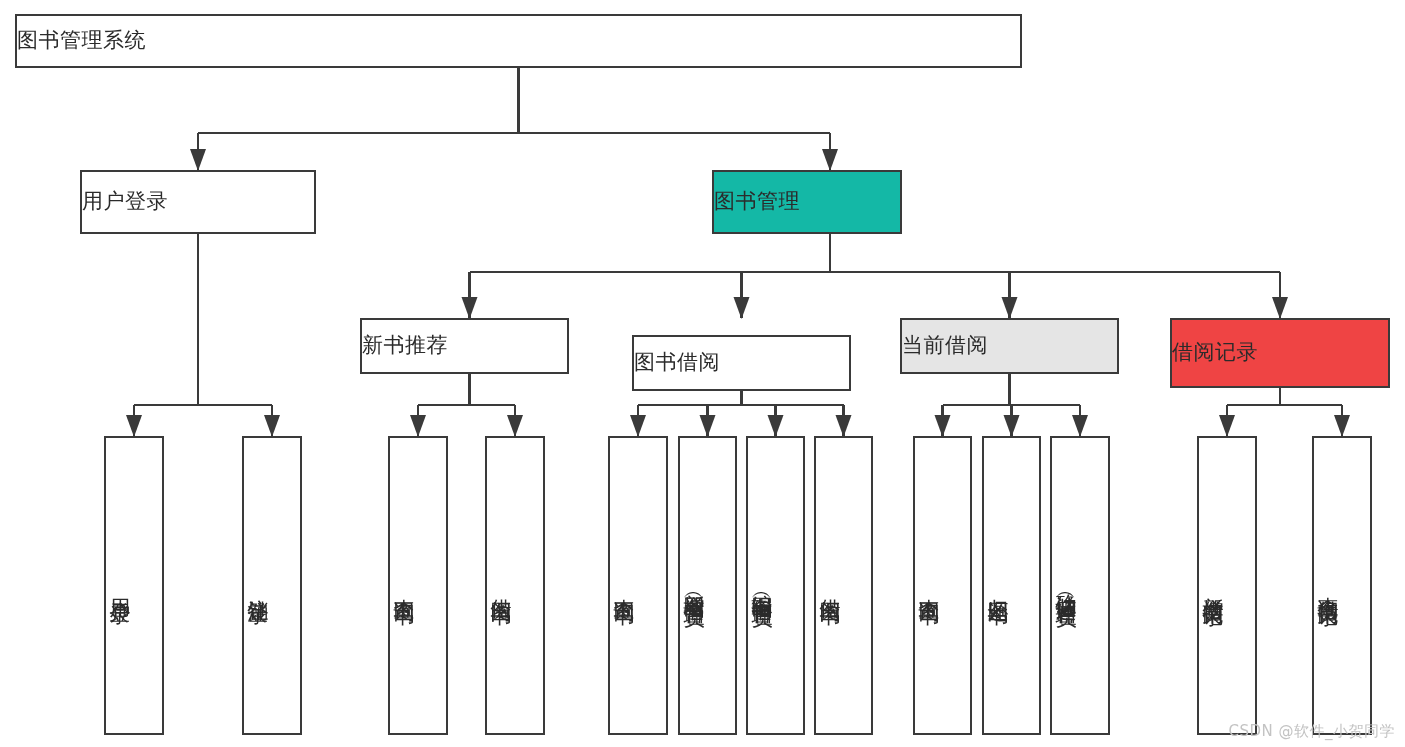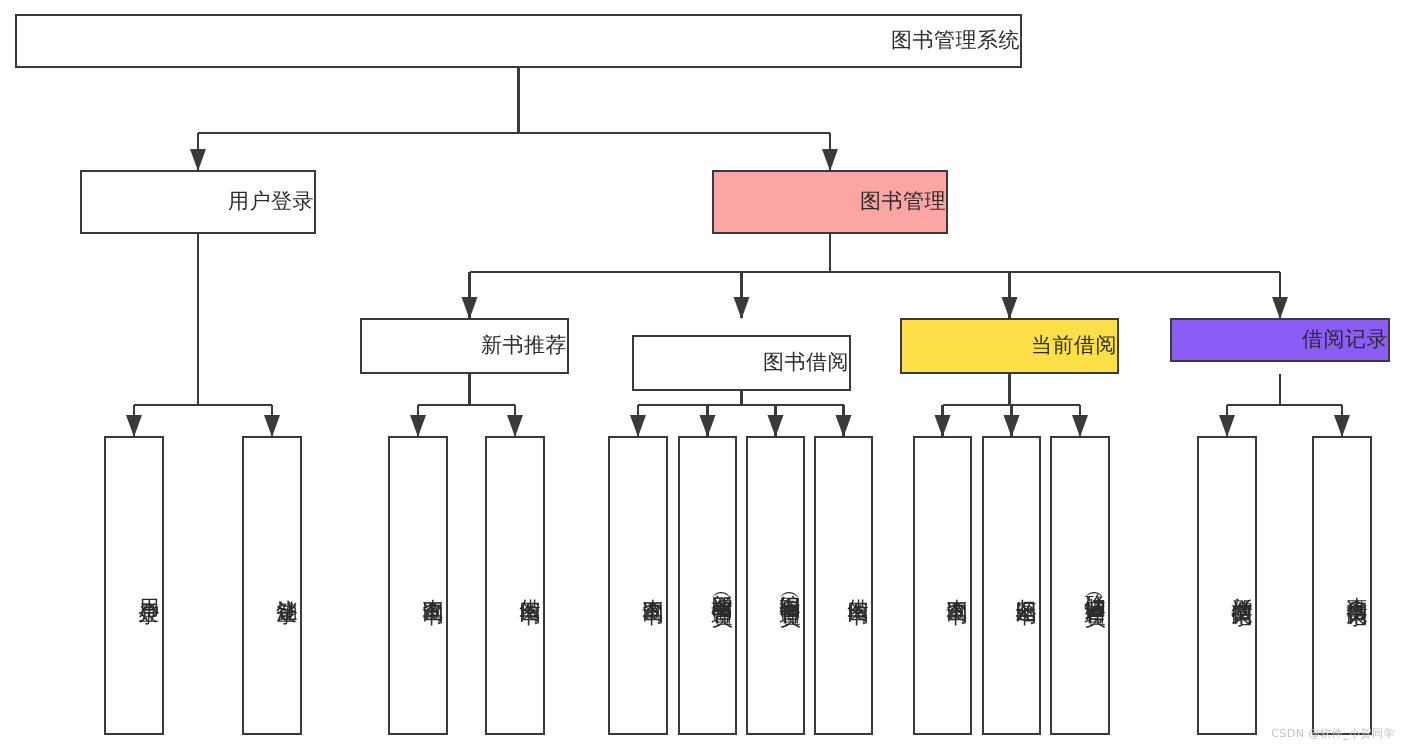--- a/index.html
+++ b/index.html
@@ -28,21 +28,21 @@
     height: 747px;
     display: block;
   }
   .node-box {
     position: absolute;
     box-sizing: border-box;
     background: #ffffff;
     border: 2px solid #3a3a3a;
     display: flex;
     align-items: center;
-    justify-content: flex-end;
+    justify-content: flex-start;
     overflow: hidden;
   }
   .node-box.level-1 {
     border-width: 2px;
   }
   .node-label-h {
     font-size: 21px;
     color: #2b2b2b;
     line-height: 1.2;
     letter-spacing: 0.5px;
@@ -56,21 +56,21 @@
     text-orientation: upright;
     line-height: 1.28;
     letter-spacing: 2px;
     white-space: nowrap;
     text-align: center;
   }
   #watermark {
     position: absolute;
     right: 10px;
     bottom: 6px;
-    font-size: 11px;
+    font-size: 15px;
     color: #c3c3c3;
     letter-spacing: 0.5px;
     white-space: nowrap;
     pointer-events: none;
   }
 </style>
 </head>
 <body>
 
 <div id="diagram-root">
@@ -128,33 +128,33 @@
       <line x1="1342" y1="405" x2="1342" y2="436" stroke="#3a3a3a" stroke-width="2.5" shape-rendering="crispEdges"></line>
       <polygon points="1334,415 1350,415 1342,437" fill="#3a3a3a"></polygon>
     </svg>
   <div id="node-layer">
       <div class="node-box level-1" style="left: 15px; top: 14px; width: 1007px; height: 54px; border-color: rgb(58, 58, 58); background: rgb(255, 255, 255);">
         <span class="node-label-h" style="color: rgb(43, 43, 43);">图书管理系统</span>
       </div>
       <div class="node-box level-2" style="left: 80px; top: 170px; width: 236px; height: 64px; border-color: rgb(58, 58, 58); background: rgb(255, 255, 255);">
         <span class="node-label-h" style="color: rgb(43, 43, 43);">用户登录</span>
       </div>
-      <div class="node-box level-2" style="left: 712px; top: 170px; width: 236px; height: 64px; border-color: rgb(58, 58, 58); background: #fca5a5;">
+      <div class="node-box level-2" style="left: 712px; top: 170px; width: 190px; height: 64px; border-color: rgb(58, 58, 58); background: #14b8a6;">
         <span class="node-label-h" style="color: rgb(43, 43, 43);">图书管理</span>
       </div>
       <div class="node-box level-3" style="left: 360px; top: 318px; width: 209px; height: 56px; border-color: rgb(58, 58, 58); background: rgb(255, 255, 255);">
         <span class="node-label-h" style="color: rgb(43, 43, 43);">新书推荐</span>
       </div>
       <div class="node-box level-3" style="left: 632px; top: 318px; width: 219px; height: 56px; border-color: rgb(58, 58, 58); background: rgb(255, 255, 255); margin-top: 17px;">
         <span class="node-label-h" style="color: rgb(43, 43, 43);">图书借阅</span>
       </div>
-      <div class="node-box level-3" style="left: 900px; top: 318px; width: 219px; height: 56px; border-color: rgb(58, 58, 58); background: #fde047;">
+      <div class="node-box level-3" style="left: 900px; top: 318px; width: 219px; height: 56px; border-color: rgb(58, 58, 58); background: #e5e5e5;">
         <span class="node-label-h" style="color: rgb(43, 43, 43);">当前借阅</span>
       </div>
-      <div class="node-box level-3" style="left: 1170px; top: 318px; width: 220px; height: 44px; border-color: rgb(58, 58, 58); background: #8b5cf6;">
+      <div class="node-box level-3" style="left: 1170px; top: 318px; width: 220px; height: 70px; border-color: rgb(58, 58, 58); background: #ef4444;">
         <span class="node-label-h" style="color: rgb(43, 43, 43);">借阅记录</span>
       </div>
       <div class="node-box level-4" style="left: 104px; top: 436px; width: 60px; height: 299px; border-color: rgb(58, 58, 58); background: rgb(255, 255, 255);">
         <span class="node-label-v" style="color: rgb(43, 43, 43);">用户登录</span>
       </div>
       <div class="node-box level-4" style="left: 242px; top: 436px; width: 60px; height: 299px; border-color: rgb(58, 58, 58); background: rgb(255, 255, 255);">
         <span class="node-label-v" style="color: rgb(43, 43, 43);">注销登录</span>
       </div>
       <div class="node-box level-4" style="left: 388px; top: 436px; width: 60px; height: 299px; border-color: rgb(58, 58, 58); background: rgb(255, 255, 255);">
         <span class="node-label-v" style="color: rgb(43, 43, 43);">查询图书</span>

